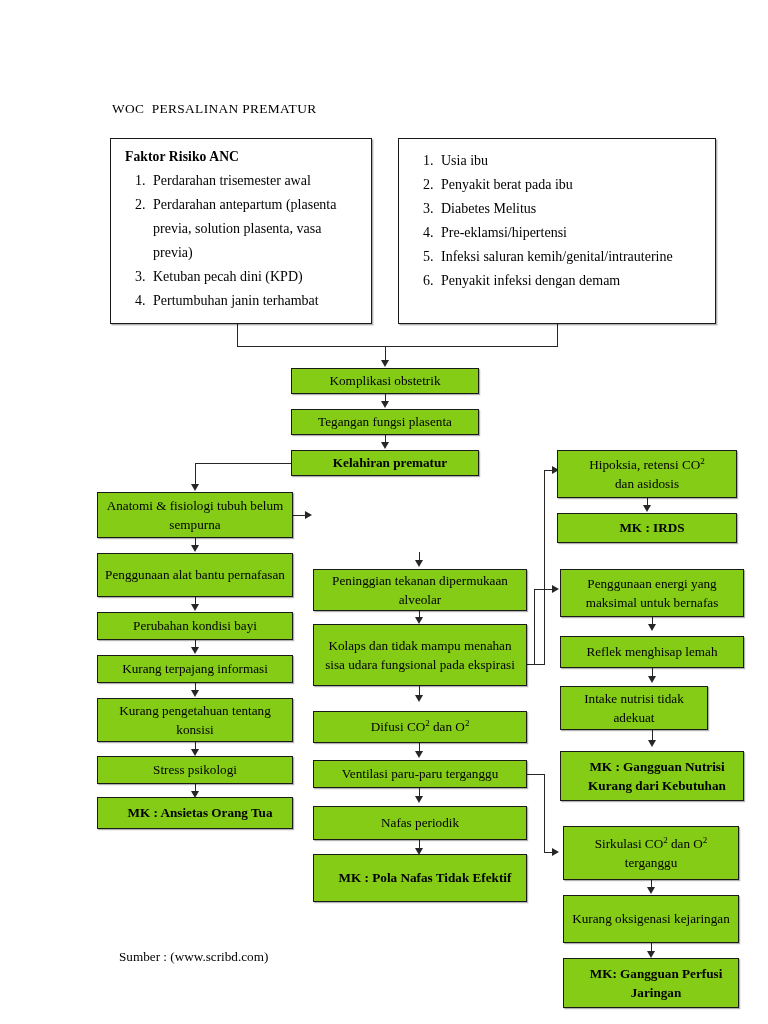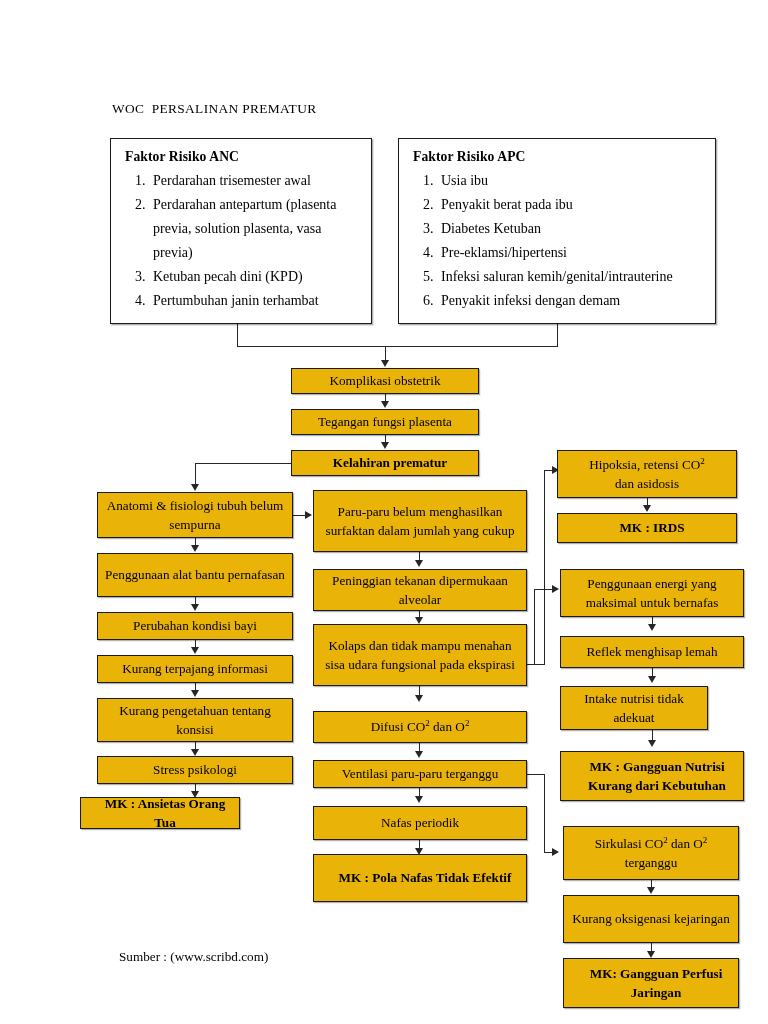--- a/index.html
+++ b/index.html
@@ -20,21 +20,21 @@
     position: absolute;
     left: 0; top: 0;
     width: 768px;
     height: 1024px;
   }
   
   .node {
     position: absolute;
     box-sizing: border-box;
     border: 1.3px solid #1a1a1a;
-    background: #eab308;
+    background: #84cc16;
     display: flex;
     align-items: center;
     justify-content: center;
     text-align: center;
     line-height: 1.45;
     font-size: 13.2px;
     padding: 3px 6px;
     z-index: 3;
     box-shadow: 1.2px 1.2px 0 rgba(0,0,0,0.30);
   }
@@ -117,25 +117,24 @@
     <h3>Faktor Risiko ANC</h3>
     <ol>
       <li>Perdarahan trisemester awal</li>
       <li>Perdarahan antepartum (plasenta previa, solution plasenta, vasa previa)</li>
       <li>Ketuban pecah dini (KPD)</li>
       <li>Pertumbuhan janin terhambat</li>
     </ol>
   </div>
 
   <div class="panel" style="left:398px; top:138px; width:318px; height:186px;">
-    <h3>Faktor Risiko APC</h3>
     <ol>
       <li>Usia ibu</li>
       <li>Penyakit berat pada ibu</li>
-      <li>Diabetes Ketuban</li>
+      <li>Diabetes Melitus</li>
       <li>Pre-eklamsi/hipertensi</li>
       <li>Infeksi saluran kemih/genital/intrauterine</li>
       <li>Penyakit infeksi dengan demam</li>
     </ol>
   </div>
 
   <div class="ln v" style="left:237px; top:324px; height:23px;"></div>
   <div class="ln v" style="left:557px; top:324px; height:23px;"></div>
   <div class="ln h" style="left:237px; top:346px; width:321px;"></div>
   <div class="ln v" style="left:385px; top:346px; height:16px;"></div>
@@ -190,30 +189,27 @@
   </div>
   <div class="ln v" style="left:195px; top:742px; height:9px;"></div>
   <div class="arrow down" style="left:191px; top:749px;"></div>
 
   <div class="node" style="left:97px; top:756px; width:196px; height:28px;">
     <span class="txt">Stress psikologi</span>
   </div>
   <div class="ln v" style="left:195px; top:784px; height:9px;"></div>
   <div class="arrow down" style="left:191px; top:791px;"></div>
 
-  <div class="node bold" style="left:80px; top:797px; width:160px; height:32px;">
+  <div class="node bold" style="left:97px; top:797px; width:196px; height:32px;">
     <span class="txt">MK : Ansietas Orang Tua</span>
   </div>
 
   <div class="ln h" style="left:293px; top:515px; width:14px;"></div>
   <div class="arrow right" style="left:305px; top:511px;"></div>
 
-  <div class="node" style="left:313px; top:490px; width:214px; height:62px;">
-    <span class="txt">Paru-paru belum menghasilkan surfaktan dalam jumlah yang cukup</span>
-  </div>
   <div class="ln v" style="left:419px; top:552px; height:10px;"></div>
   <div class="arrow down" style="left:415px; top:560px;"></div>
 
   <div class="node" style="left:313px; top:569px; width:214px; height:42px;">
     <span class="txt">Peninggian tekanan dipermukaan alveolar</span>
   </div>
   <div class="ln v" style="left:419px; top:611px; height:8px;"></div>
   <div class="arrow down" style="left:415px; top:617px;"></div>
 
   <div class="node" style="left:313px; top:624px; width:214px; height:62px;">

